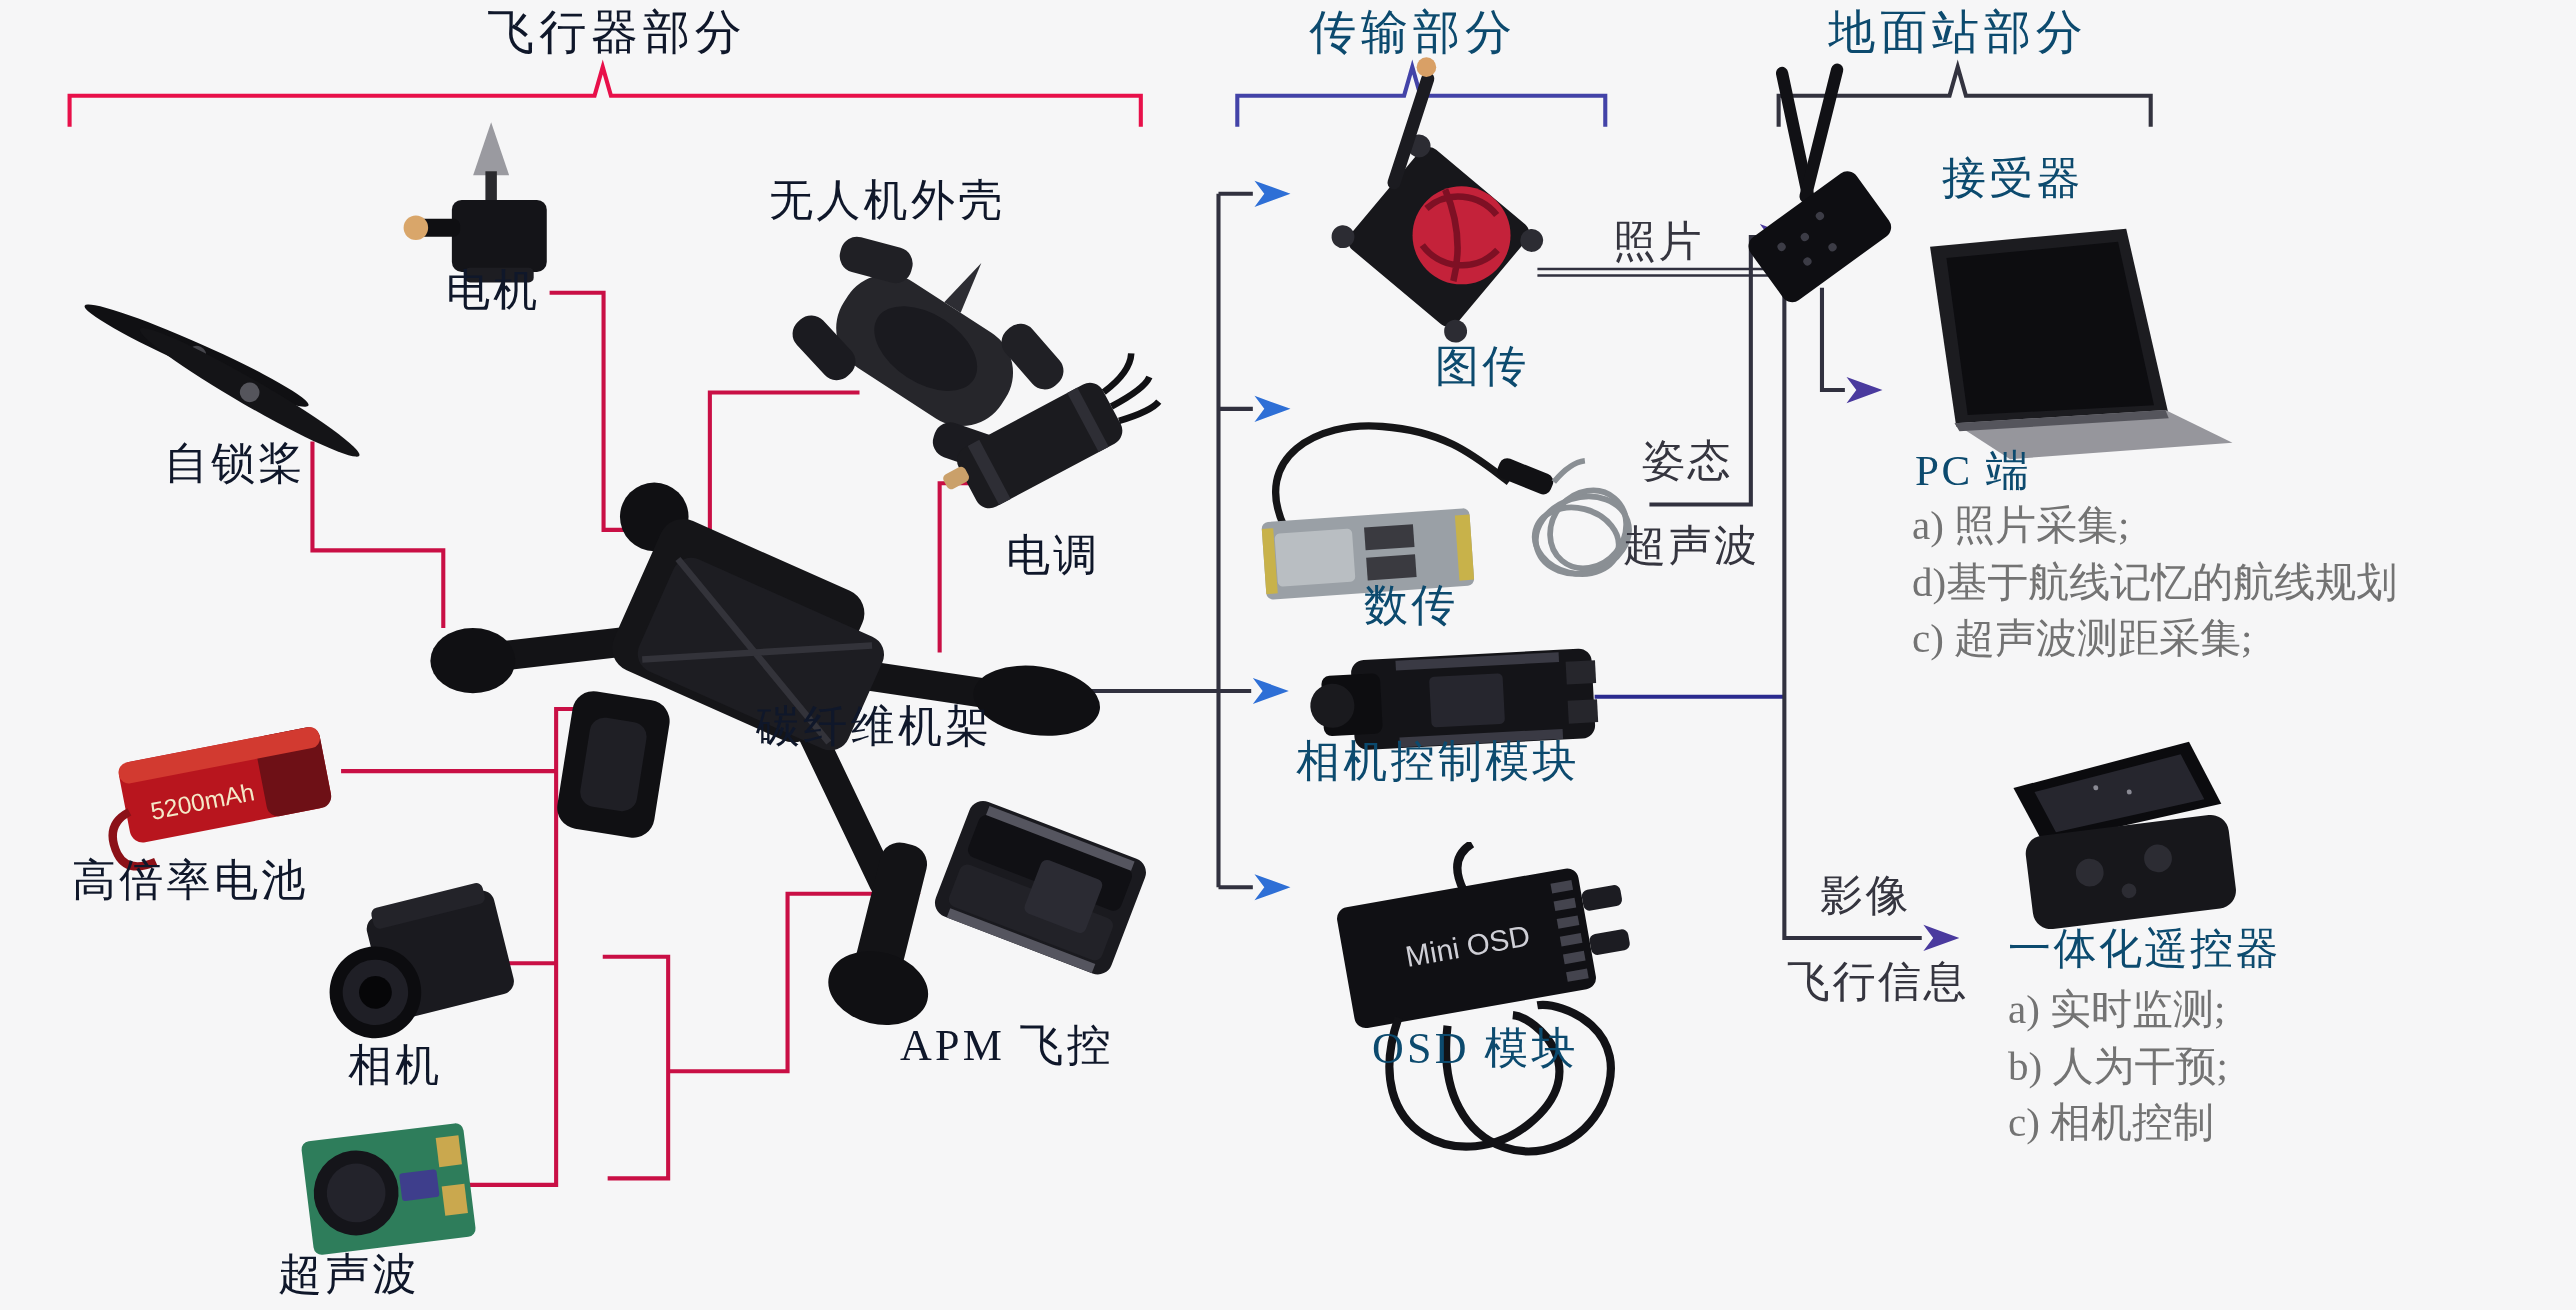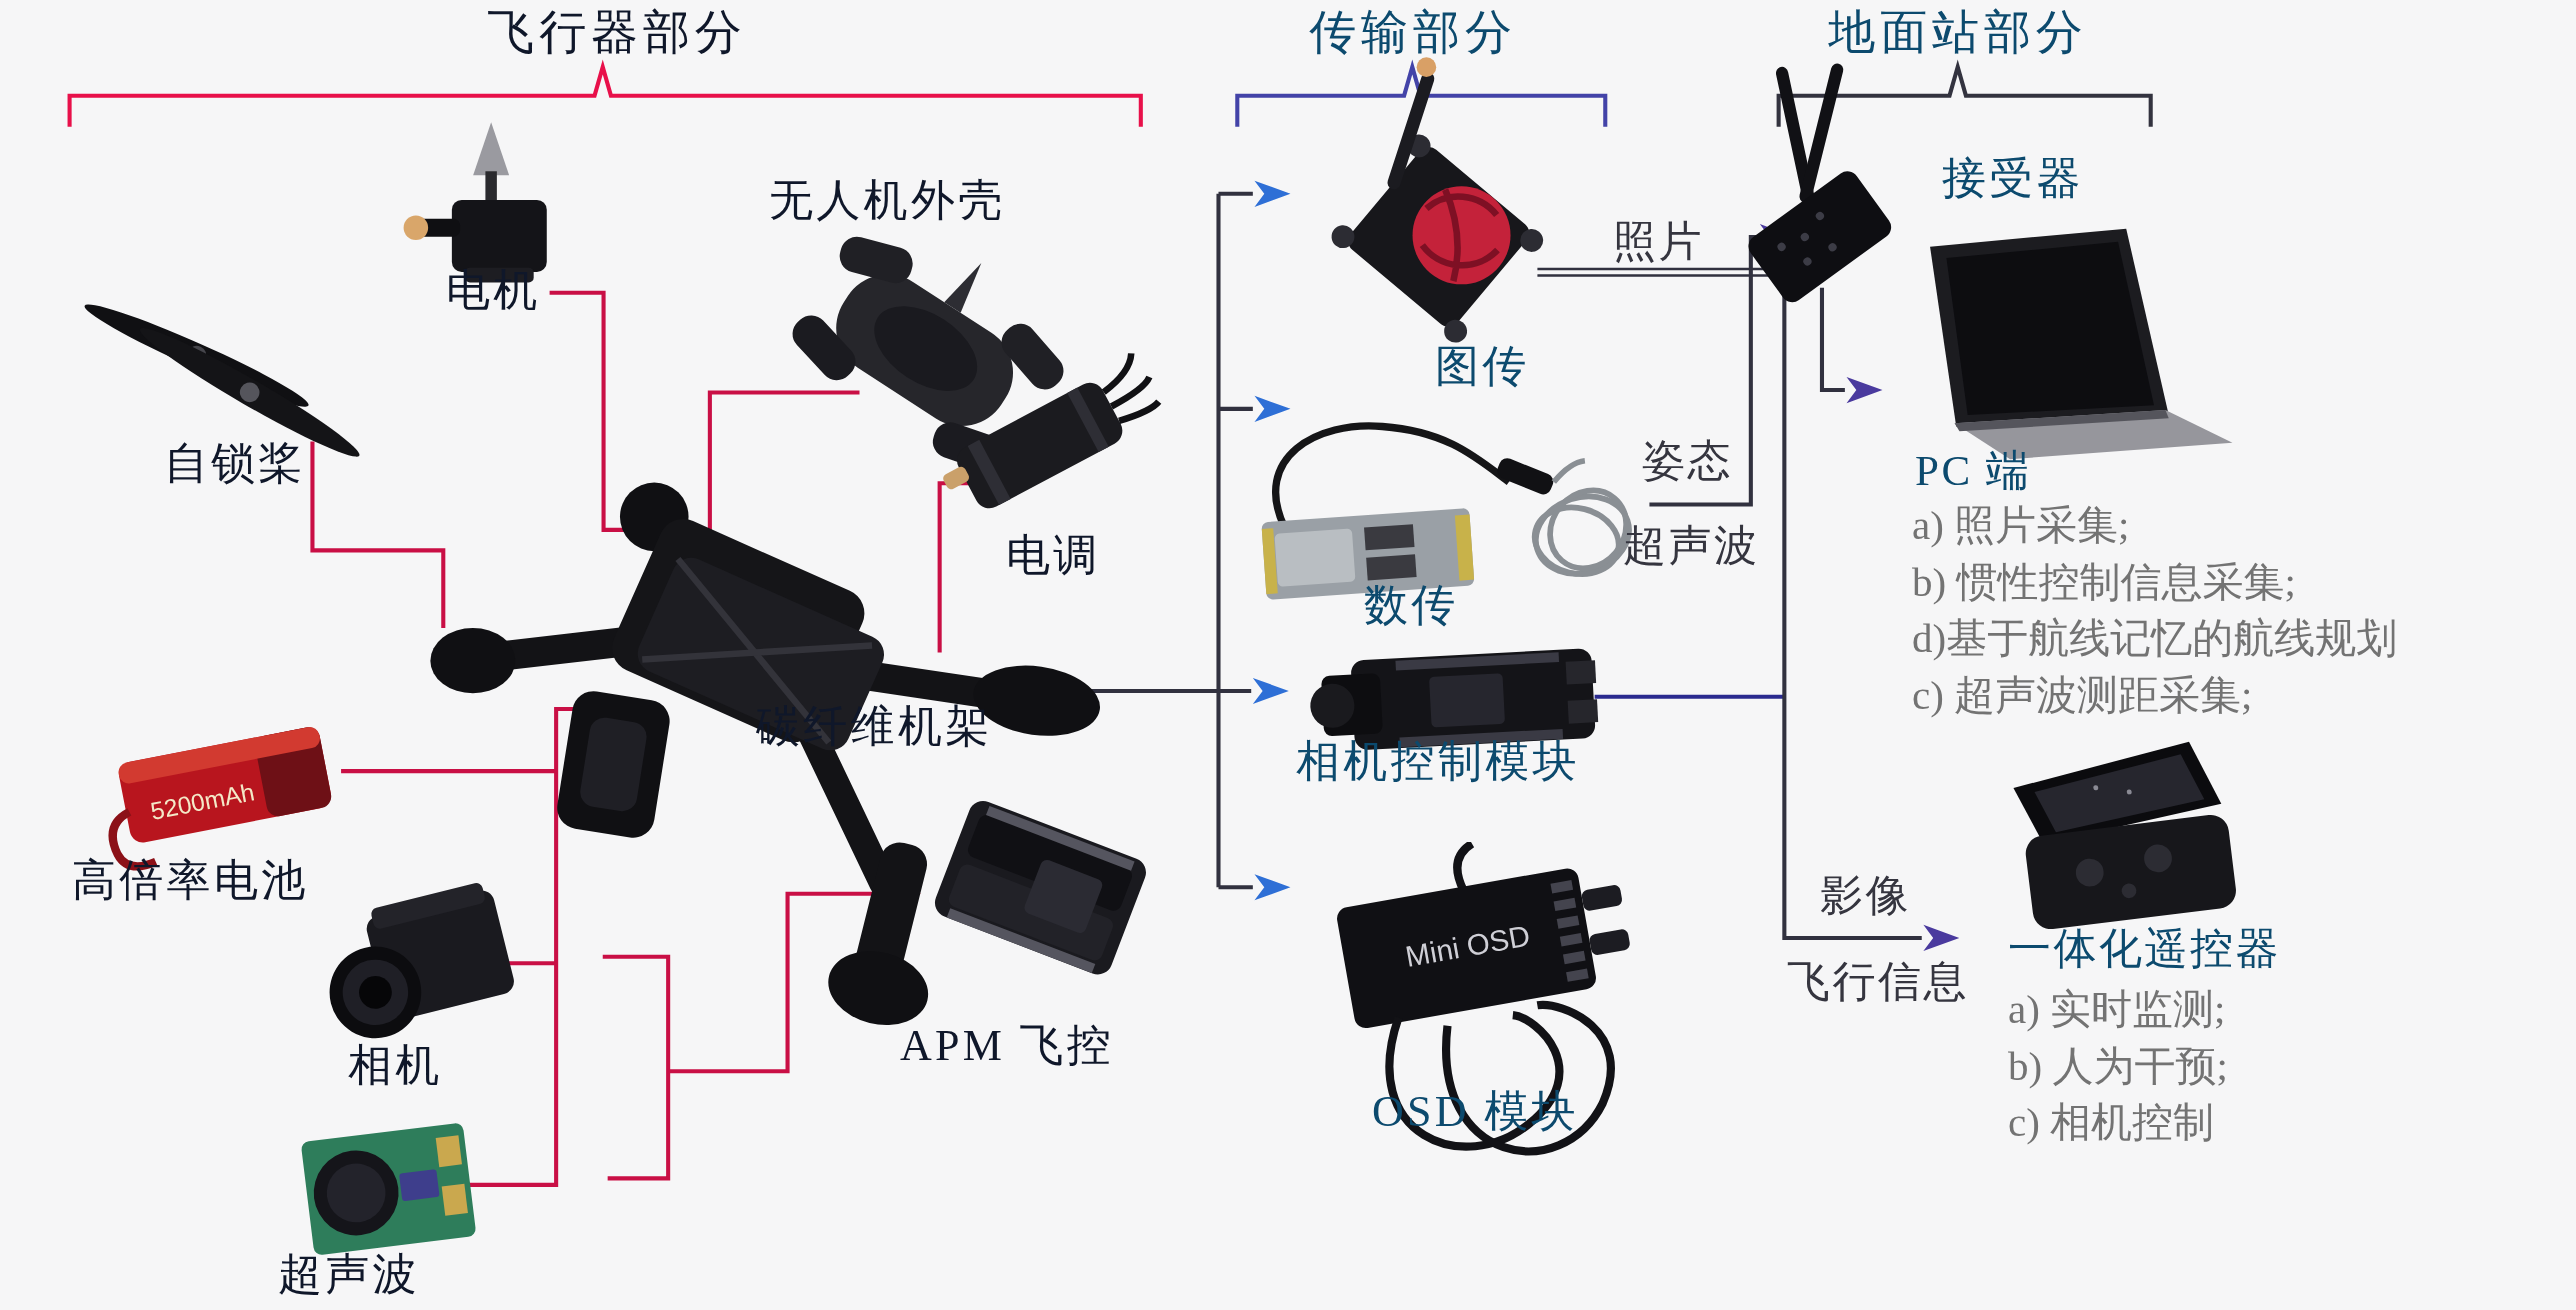--- a/index.html
+++ b/index.html
@@ -286,28 +286,27 @@
   <div class="lbl big t-red" style="left:1006px;top:532px;">电调</div>
   <div class="lbl big t-red" style="left:756px;top:703px;">碳纤维机架</div>
   <div class="lbl big t-red" style="left:72px;top:857px;">高倍率电池</div>
   <div class="lbl big t-red" style="left:348px;top:1042px;">相机</div>
   <div class="lbl big t-red" style="left:278px;top:1251px;">超声波</div>
   <div class="lbl big t-red" style="left:900px;top:1022px;">APM 飞控</div>
 
   <div class="lbl big t-blue" style="left:1435px;top:343px;">图传</div>
   <div class="lbl big t-blue" style="left:1364px;top:582px;">数传</div>
   <div class="lbl big t-blue" style="left:1296px;top:738px;">相机控制模块</div>
-  <div class="lbl big t-blue" style="left:1372px;top:1088px;">OSD 模块</div>
+  <div class="lbl big t-blue" style="left:1372px;top:1025px;">OSD 模块</div>
 
   <div class="lbl big t-blue" style="left:1942px;top:155px;">接受器</div>
 
   <div class="lbl mid t-blue" style="left:1915px;top:447px;">PC 端</div>
   <div class="lbl list" style="left:1912px;top:497px;">
     <div>a) 照片采集;</div>
-    <div>b) 惯性控制信息采集;</div>
     <div>d)基于航线记忆的航线规划</div>
     <div>c) 超声波测距采集;</div>
   </div>
 
   <div class="lbl mid t-blue" style="left:2008px;top:925px;">一体化遥控器</div>
   <div class="lbl list" style="left:2008px;top:981px;">
     <div>a) 实时监测;</div>
     <div>b) 人为干预;</div>
     <div>c) 相机控制</div>
   </div>

